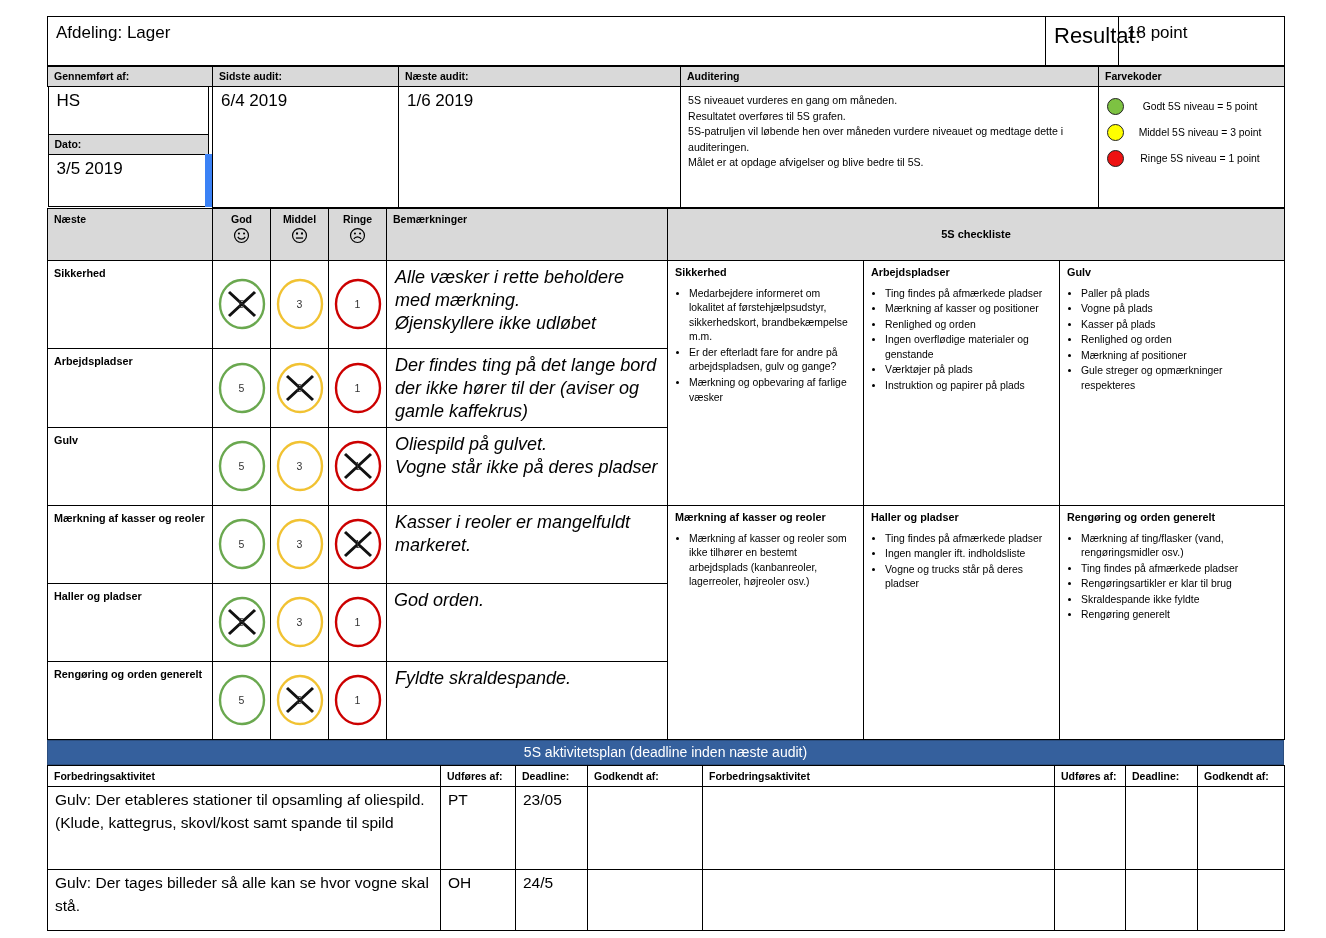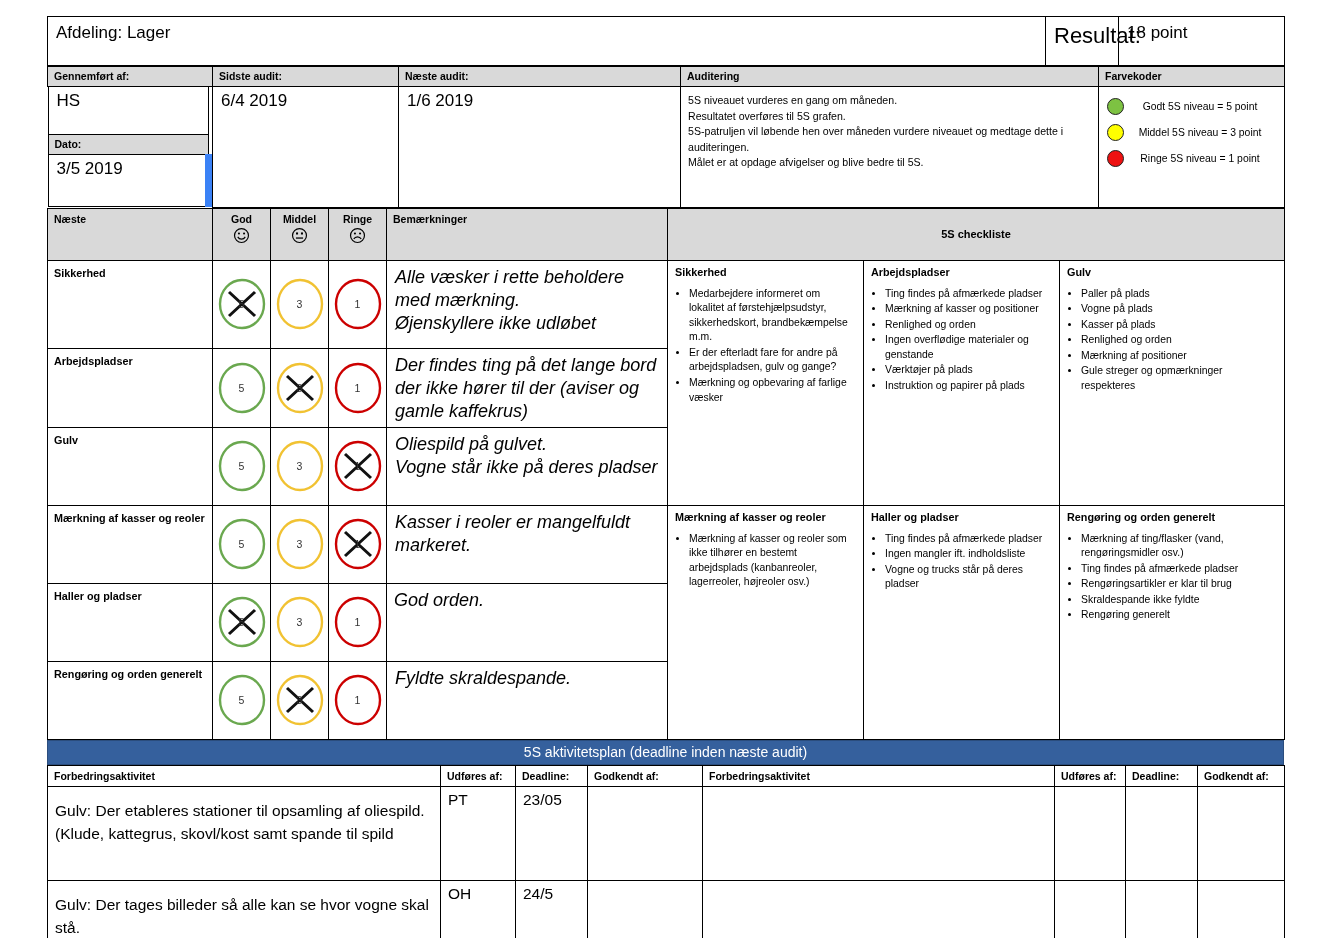--- a/index.html
+++ b/index.html
@@ -202,21 +202,21 @@
     background: #ffffff;
     font-size: 10.5px;
     font-weight: bold;
     padding: 3px 6px;
     height: 14px;
     line-height: 14px;
   }
   .plan-cell {
     font-size: 15.5px;
     line-height: 23px;
-    padding: 12px 7px 3px 7px;
+    padding: 1px 7px 3px 7px;
   }
   .plan-sm {
     font-size: 15.5px;
     padding: 4px 7px 3px 7px;
     margin-top: 7px;
   }
 </style>
 </head>
 <body>
 

